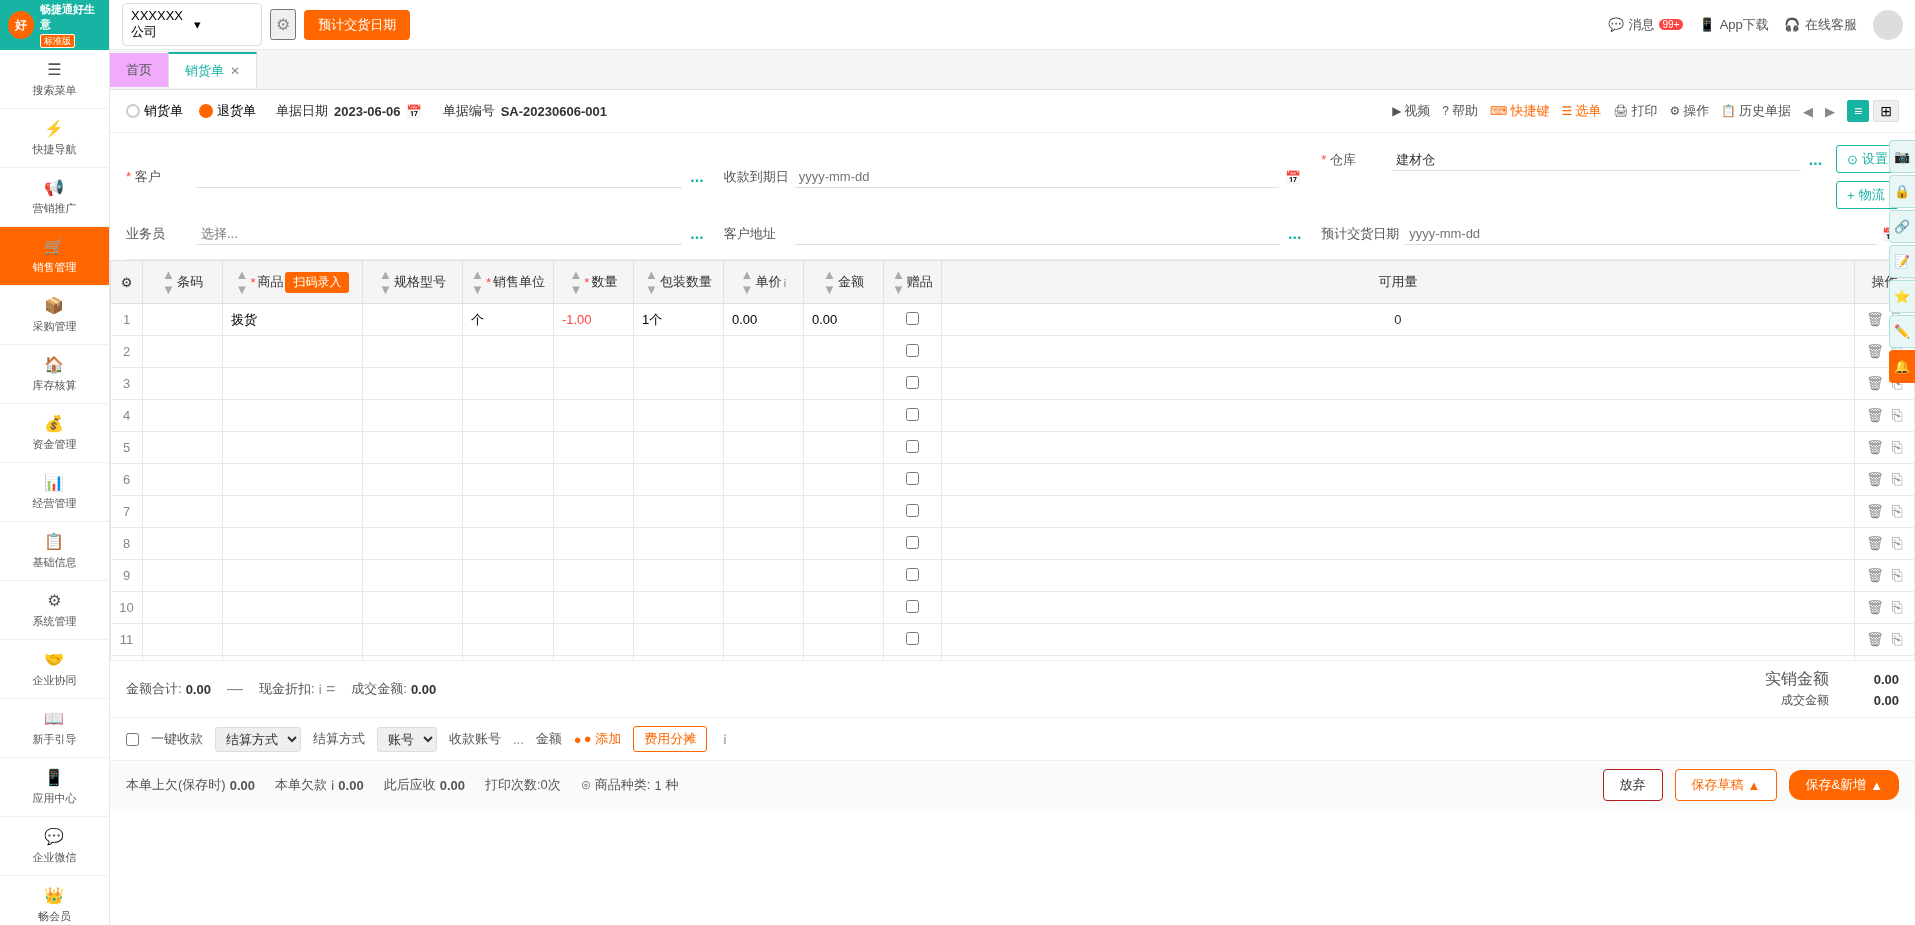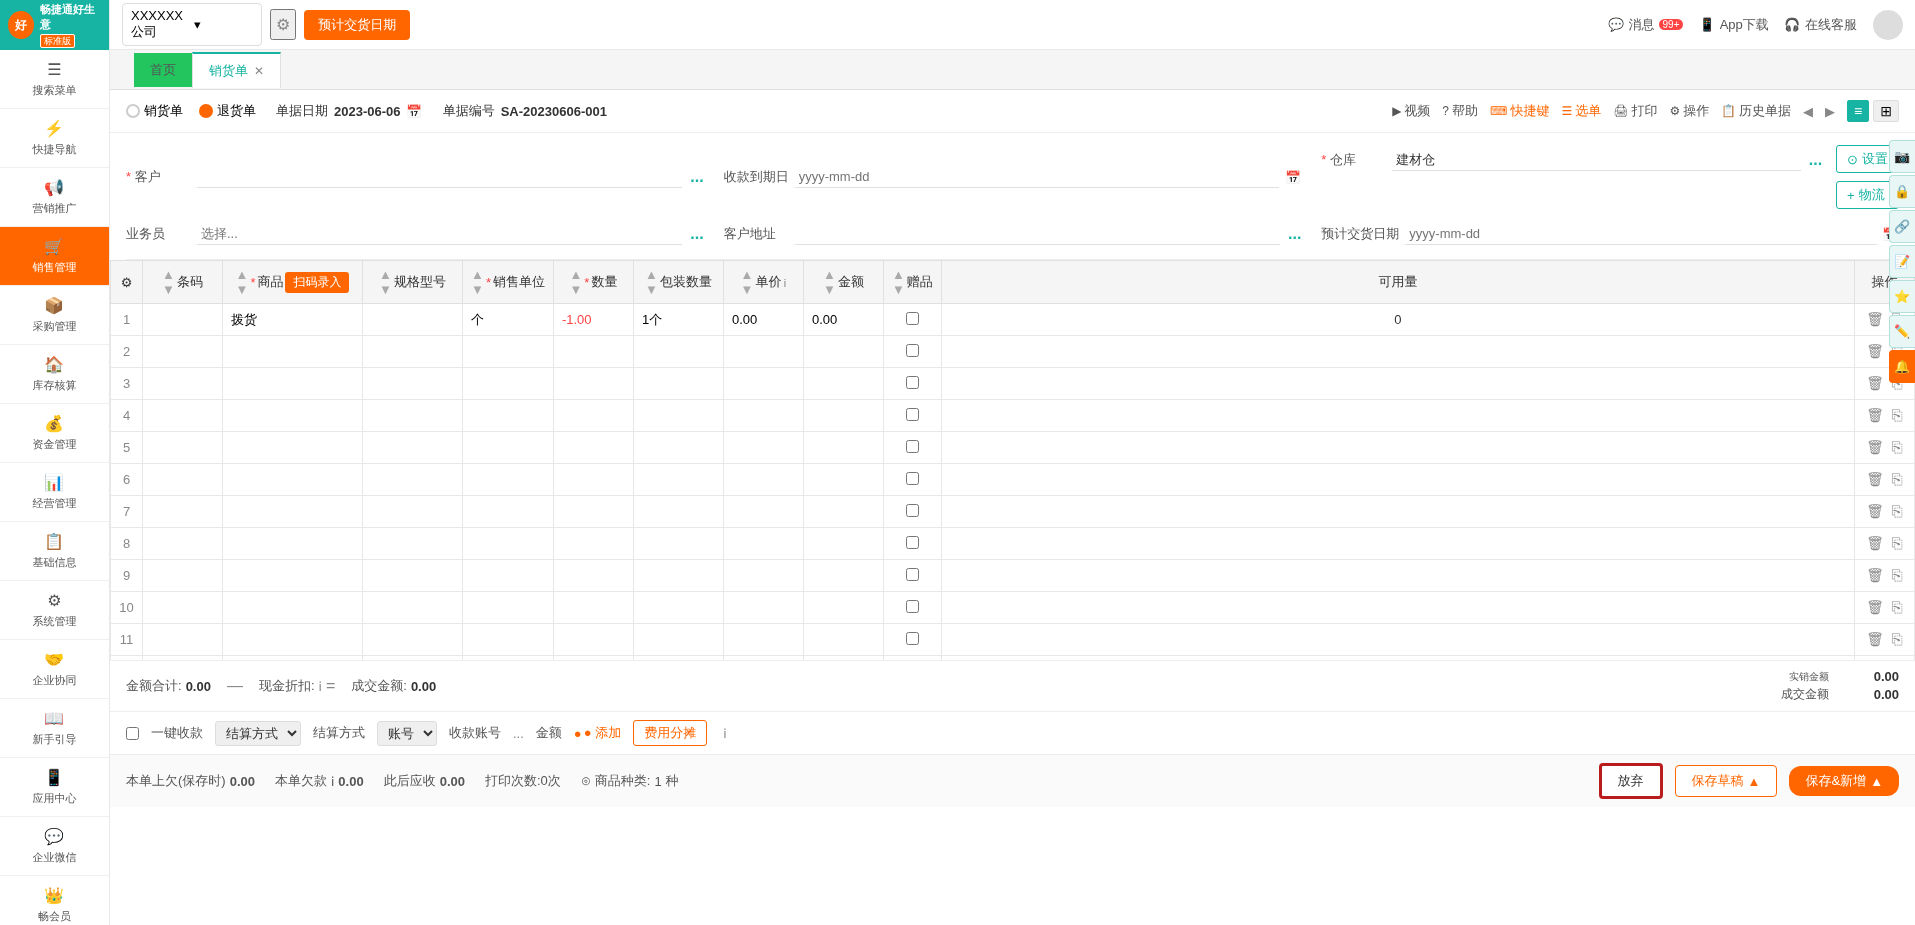--- a/index.html
+++ b/index.html
@@ -23,21 +23,21 @@
     .gear-btn { color: #888; cursor: pointer; font-size: 16px; padding: 4px; }
     .trial-btn { background: #ff6600; color: #fff; border: none; padding: 6px 14px; border-radius: 4px; cursor: pointer; font-size: 13px; }
     .topbar-right { margin-left: auto; display: flex; align-items: center; gap: 16px; }
     .topbar-right-item { display: flex; align-items: center; gap: 4px; color: #555; cursor: pointer; font-size: 12px; }
     .badge-red { background: #ff4444; color: #fff; font-size: 10px; padding: 0 4px; border-radius: 8px; }
     .avatar { width: 30px; height: 30px; border-radius: 50%; background: #ddd; }
 
     
     .tabbar { height: 40px; background: #f5f5f5; display: flex; align-items: center; border-bottom: 1px solid #e0e0e0; padding: 0 0 0 0; }
     .tab { padding: 8px 16px; cursor: pointer; color: #555; display: flex; align-items: center; gap: 6px; font-size: 13px; }
-    .tab.home { background: #22c55e; margin-left: 24px; }
+    .tab.home { background: #f0abfc; }
     .tab.active { background: #fff; border-top: 2px solid #17b3a3; color: #17b3a3; border-right: 1px solid #e0e0e0; border-left: 1px solid #e0e0e0; }
     .tab-close { color: #888; font-size: 12px; }
 
     
     .content { flex: 1; background: #fff; overflow-y: auto; display: flex; flex-direction: column; }
 
     
     .form-header { padding: 10px 16px; border-bottom: 1px solid #eee; display: flex; align-items: center; gap: 20px; }
     .radio-group { display: flex; gap: 16px; align-items: center; }
     .radio-item { display: flex; align-items: center; gap: 4px; cursor: pointer; }
@@ -78,21 +78,21 @@
     .payment-checkbox { cursor: pointer; }
     .payment-label { color: #555; }
     .payment-select { border: 1px solid #ddd; padding: 3px 6px; border-radius: 3px; color: #333; }
     .add-btn { color: #ff6600; cursor: pointer; display: flex; align-items: center; gap: 2px; }
     .fee-btn { border: 1px solid #ff6600; color: #ff6600; padding: 3px 10px; border-radius: 3px; cursor: pointer; background: #fff; }
 
     
     .status-bar { border-top: 1px solid #eee; padding: 8px 16px; display: flex; align-items: center; gap: 20px; background: #fafafa; }
     .status-item { color: #555; font-size: 12px; display: flex; align-items: center; gap: 4px; }
     .status-actions { margin-left: auto; display: flex; align-items: center; gap: 12px; }
-    .discard-btn { border: 3px solid #b91c1c; padding: 6px 16px; border-radius: 4px; cursor: pointer; background: #fff; color: #333; }
+    .discard-btn { border: 1px solid #b91c1c; padding: 6px 16px; border-radius: 4px; cursor: pointer; background: #fff; color: #333; }
     .save-draft-btn { border: 1px solid #ff6600; color: #ff6600; padding: 6px 16px; border-radius: 4px; cursor: pointer; background: #fff; display: flex; align-items: center; gap: 4px; }
     .save-new-btn { background: #ff6600; color: #fff; border: none; padding: 6px 16px; border-radius: 12px; cursor: pointer; display: flex; align-items: center; gap: 4px; }
 
     
     .setup-btn { background: #fff; border: 1px solid #17b3a3; color: #17b3a3; padding: 4px 10px; border-radius: 3px; cursor: pointer; display: flex; align-items: center; gap: 4px; margin-bottom: 4px; }
     .logistics-btn { background: #fff; border: 1px solid #17b3a3; color: #17b3a3; padding: 4px 10px; border-radius: 3px; cursor: pointer; display: flex; align-items: center; gap: 4px; }
 
     .form-fields-wrapper { padding: 12px 16px 0; }
     .field-group { display: flex; align-items: center; gap: 6px; padding: 4px 0; }
     .field-group-label { color: #555; white-space: nowrap; font-size: 13px; min-width: 65px; }
@@ -627,21 +627,21 @@
         <span class="info-icon">ℹ</span>
         <span class="equals-sign">=</span>
       </div>
       <div class="total-item">
         <span class="total-label">成交金额:</span>
         <span class="total-value">0.00</span>
       </div>
 
       <div style="margin-left:auto;text-align:right;">
         <div style="display:flex;align-items:center;gap:20px;justify-content:flex-end;margin-bottom:2px;">
-          <span style="color:#555;font-size:10px;text-align:center;">实销金额</span>
+          <span style="color:#555;font-size:16px;text-align:center;">实销金额</span>
           <span style="color:#333;font-weight:bold;min-width:50px;text-align:right;">0.00</span>
         </div>
         <div style="display:flex;align-items:center;gap:20px;justify-content:flex-end;">
           <span style="color:#555;font-size:12px;">成交金额</span>
           <span style="color:#333;font-weight:bold;min-width:50px;text-align:right;">0.00</span>
         </div>
       </div>
     </div>
 
     <div class="payment-row">

